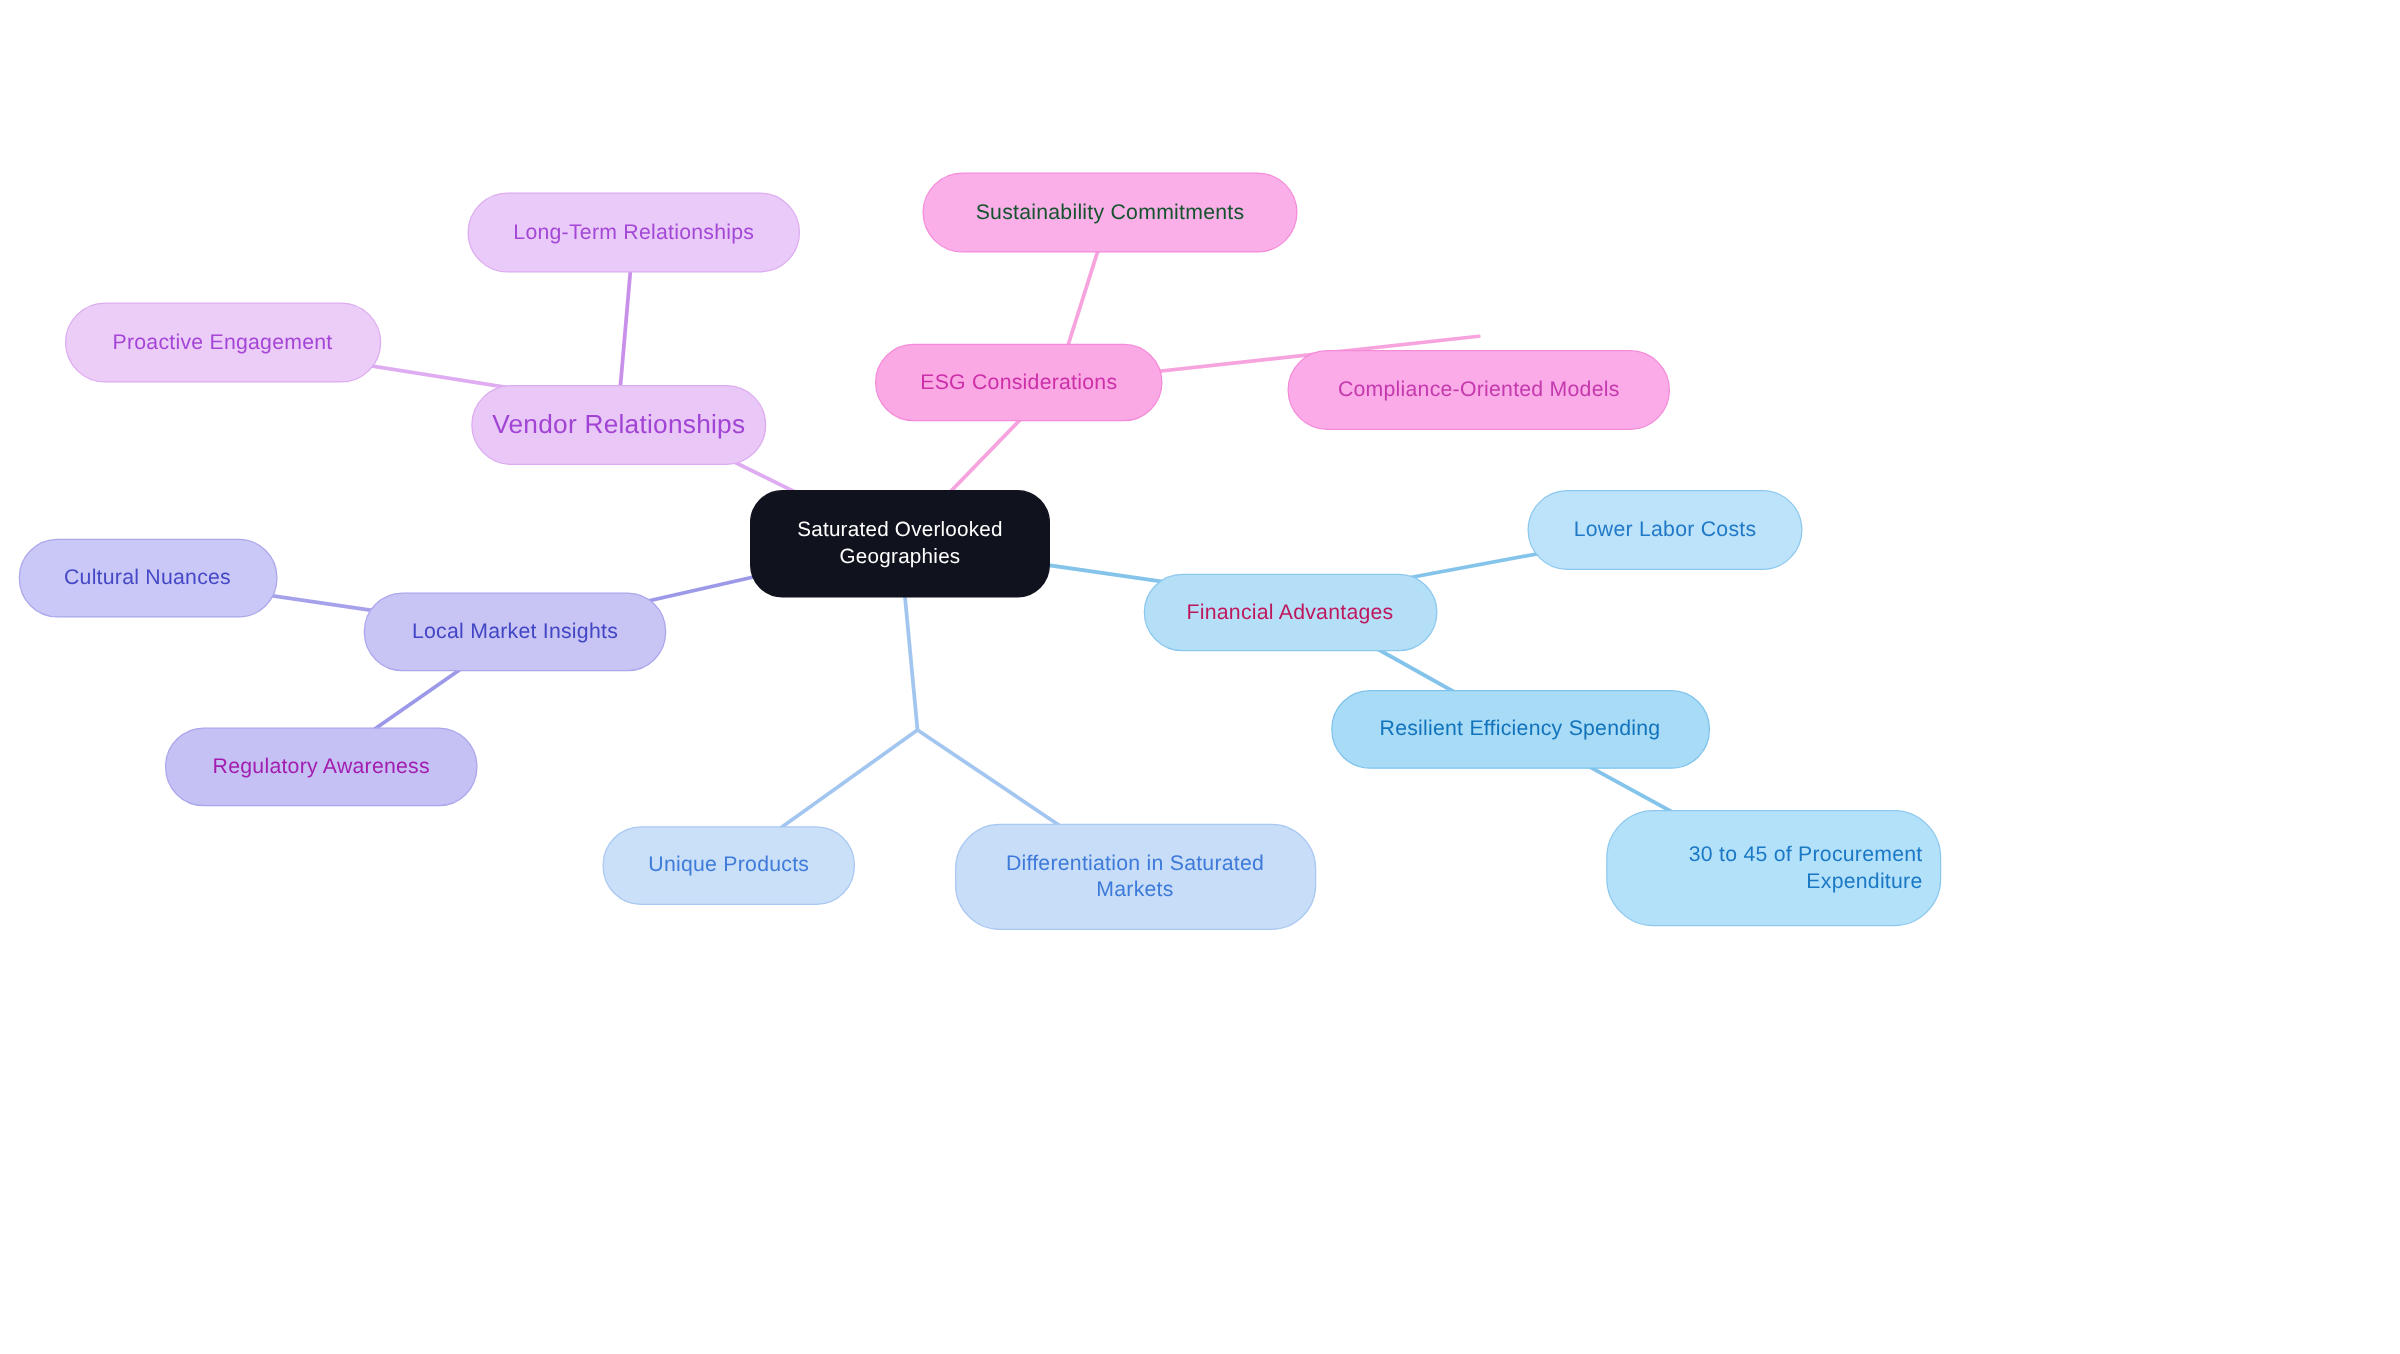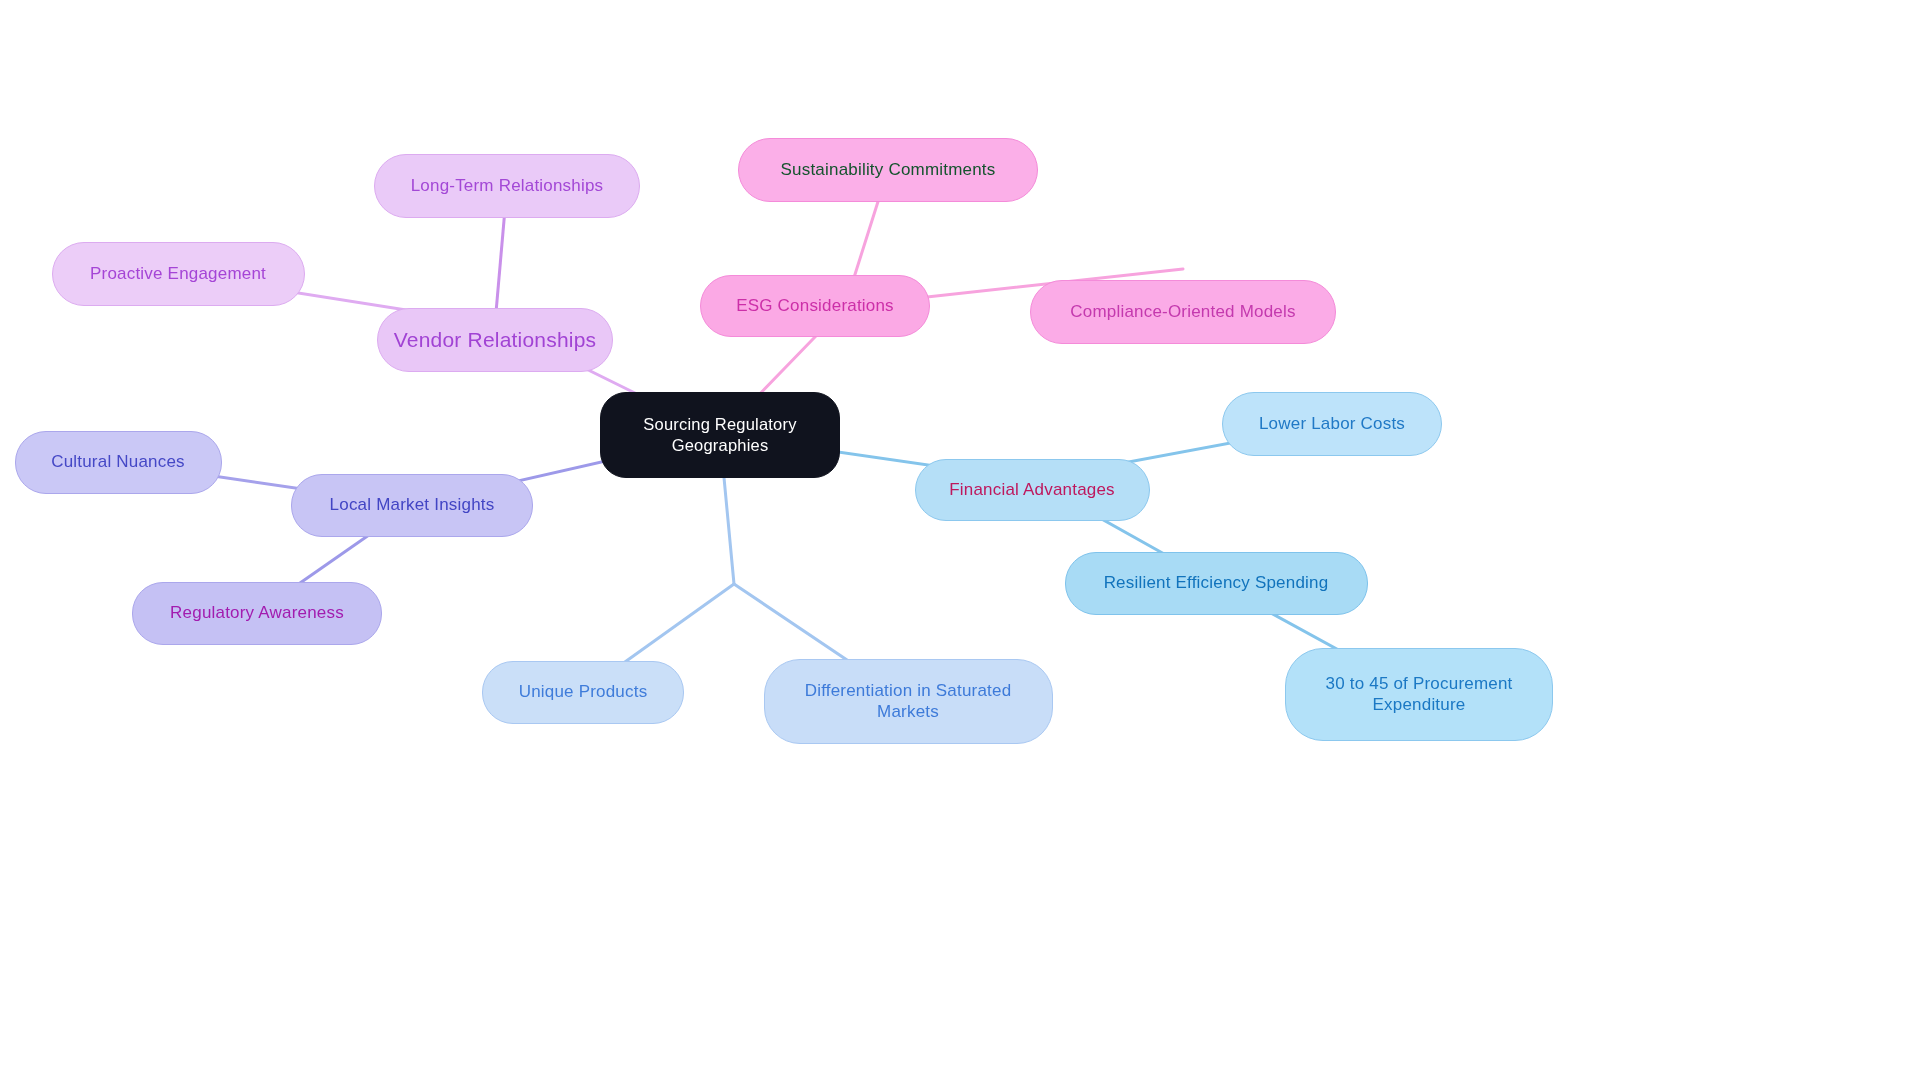--- a/index.html
+++ b/index.html
@@ -67,21 +67,21 @@
       <line x1="720" y1="435" x2="734" y2="584" stroke="#A3C6F0" stroke-width="3" stroke-linecap="round"></line>
       <line x1="734" y1="584" x2="583" y2="692" stroke="#A3C6F0" stroke-width="3" stroke-linecap="round"></line>
       <line x1="734" y1="584" x2="908" y2="701" stroke="#A3C6F0" stroke-width="3" stroke-linecap="round"></line>
       <line x1="720" y1="435" x2="1032" y2="480" stroke="#84C4EB" stroke-width="3" stroke-linecap="round"></line>
       <line x1="1032" y1="480" x2="1332" y2="424" stroke="#84C4EB" stroke-width="3" stroke-linecap="round"></line>
       <line x1="1032" y1="480" x2="1216" y2="583" stroke="#84C4EB" stroke-width="3" stroke-linecap="round"></line>
       <line x1="1216" y1="583" x2="1419" y2="694" stroke="#84C4EB" stroke-width="3" stroke-linecap="round"></line>
     </svg>
   <div class="node-layer" id="node-layer">
       <div class="node" style="left: 600px; top: 392px; width: 240px; height: 86px; background: rgb(16, 19, 30); border-color: rgb(16, 19, 30); color: rgb(255, 255, 255); font-size: 16.5px; border-radius: 26px;">
-        <span>Sourcing Regulatory Geographies</span>
+        <span>Saturated Overlooked Geographies</span>
       </div>
       <div class="node" style="left: 700px; top: 275px; width: 230px; height: 62px; background: rgb(251, 169, 229); border-color: rgb(244, 139, 217); color: rgb(204, 47, 168); font-size: 17px; border-radius: 31px;">
         <span>ESG Considerations</span>
       </div>
       <div class="node" style="left: 738px; top: 138px; width: 300px; height: 64px; background: rgb(251, 175, 232); border-color: rgb(244, 139, 217); color: #14532d; font-size: 17px; border-radius: 32px;">
         <span>Sustainability Commitments</span>
       </div>
       <div class="node" style="left: 1030px; top: 237px; width: 306px; height: 64px; background: rgb(251, 171, 231); border-color: rgb(244, 139, 217); color: rgb(196, 57, 174); font-size: 17px; border-radius: 32px; margin-top: 43px;">
         <span>Compliance-Oriented Models</span>
       </div>
@@ -111,17 +111,17 @@
       </div>
       <div class="node" style="left: 914.5px; top: 459px; width: 235px; height: 62px; background: rgb(181, 223, 247); border-color: rgb(140, 200, 238); color: #be185d; font-size: 17px; border-radius: 31px;">
         <span>Financial Advantages</span>
       </div>
       <div class="node" style="left: 1222px; top: 392px; width: 220px; height: 64px; background: rgb(189, 227, 250); border-color: rgb(140, 200, 238); color: rgb(32, 121, 198); font-size: 17px; border-radius: 32px;">
         <span>Lower Labor Costs</span>
       </div>
       <div class="node" style="left: 1064.5px; top: 551.5px; width: 303px; height: 63px; background: rgb(168, 219, 245); border-color: rgb(127, 195, 236); color: rgb(17, 115, 188); font-size: 17px; border-radius: 31px;">
         <span>Resilient Efficiency Spending</span>
       </div>
-      <div class="node" style="left: 1285px; top: 647.5px; width: 268px; height: 93px; background: rgb(179, 225, 249); border-color: rgb(140, 200, 238); color: rgb(27, 120, 196); font-size: 17px; border-radius: 38px;">
+      <div class="node" style="left: 1285px; top: 647.5px; width: 268px; height: 93px; background: rgb(179, 225, 249); border-color: rgb(140, 200, 238); color: rgb(27, 120, 196); font-size: 17px; border-radius: 38px; text-align: right;">
         <span>30 to 45 of Procurement Expenditure</span>
       </div>
     </div>
 </div>
 
 </body></html>

